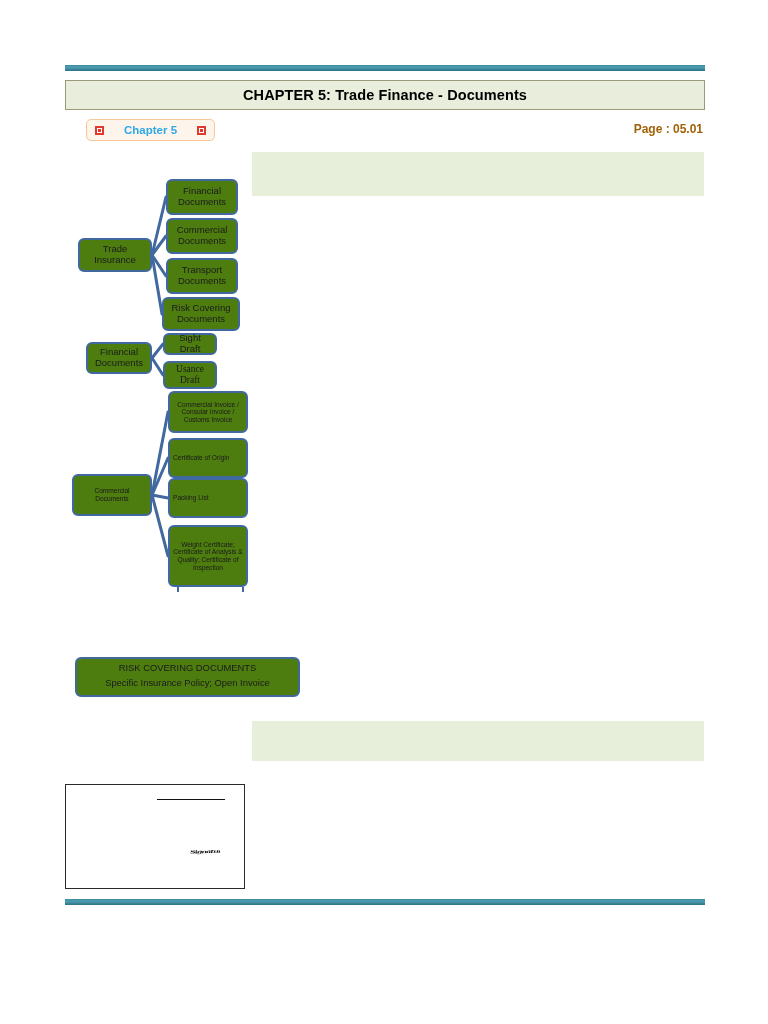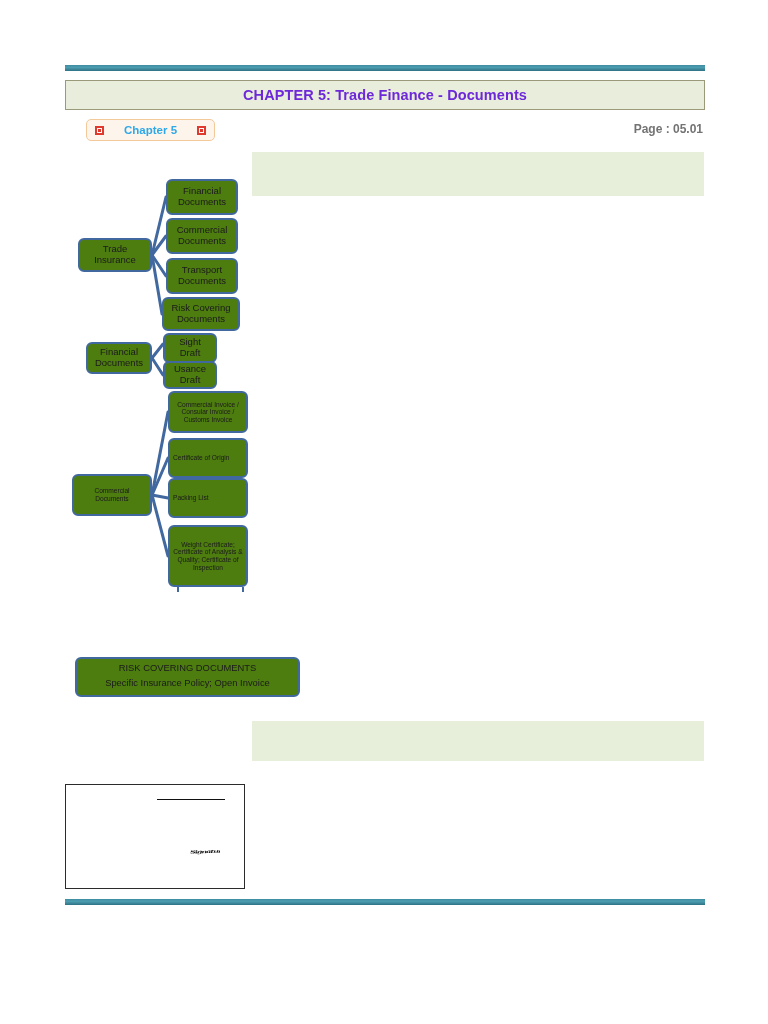--- a/index.html
+++ b/index.html
@@ -43,21 +43,21 @@
     background: #e9eedc;
     border: 1px solid #9a9a7a;
     box-sizing: border-box;
     display: flex;
     align-items: center;
     justify-content: center;
   }
   .title-bar .title-text {
     font-size: 14.5px;
     font-weight: bold;
-    color: #6d28d9;
+    color: #000000;
     letter-spacing: .1px;
   }
 
   
   .chapter-pill {
     position: absolute;
     left: 86px; top: 119px;
     height: 22px;
     padding: 0 8px;
     background: #fdf5ec;
@@ -87,21 +87,21 @@
     font-weight: bold;
     color: #2fa8e8;
     white-space: nowrap;
   }
 
   .page-number {
     position: absolute;
     right: 65px; top: 122px;
     font-size: 12px;
     font-weight: bold;
-    color: #737373;
+    color: #a16207;
     white-space: nowrap;
   }
 
   
   .green-panel {
     position: absolute;
     background: #e7eed9;
   }
   .green-panel.p1 { left: 252px; top: 152px; width: 452px; height: 44px; }
   .green-panel.p2 { left: 252px; top: 721px; width: 452px; height: 40px; }
@@ -135,22 +135,22 @@
 
   
   .nd-trade      { left: 78px;  top: 238px; width: 74px;  height: 34px; }
   .nd-fin1       { left: 166px; top: 179px; width: 72px;  height: 36px; }
   .nd-com1       { left: 166px; top: 218px; width: 72px;  height: 36px; }
   .nd-trn1       { left: 166px; top: 258px; width: 72px;  height: 36px; }
   .nd-risk1      { left: 162px; top: 297px; width: 78px;  height: 34px; }
 
   
   .nd-fin2       { left: 86px;  top: 342px; width: 66px;  height: 32px; }
-  .nd-sight      { left: 163px; top: 333px; width: 54px;  height: 30px; }
-  .nd-usance     { left: 163px; top: 361px; width: 54px;  height: 28px; }
+  .nd-sight      { left: 163px; top: 333px; width: 54px;  height: 22px; }
+  .nd-usance     { left: 163px; top: 361px; width: 54px;  height: 28px; font-family: Liberation Serif, serif; }
 
   
   .nd-com2       { left: 72px;  top: 474px; width: 80px;  height: 42px; }
   .nd-inv        { left: 168px; top: 391px; width: 80px;  height: 42px; }
   .nd-coo        { left: 168px; top: 438px; width: 80px;  height: 40px; }
   .nd-pack       { left: 168px; top: 478px; width: 80px;  height: 40px; }
   .nd-weight     { left: 168px; top: 525px; width: 80px;  height: 62px; }
 
   
   .nd-transport {

